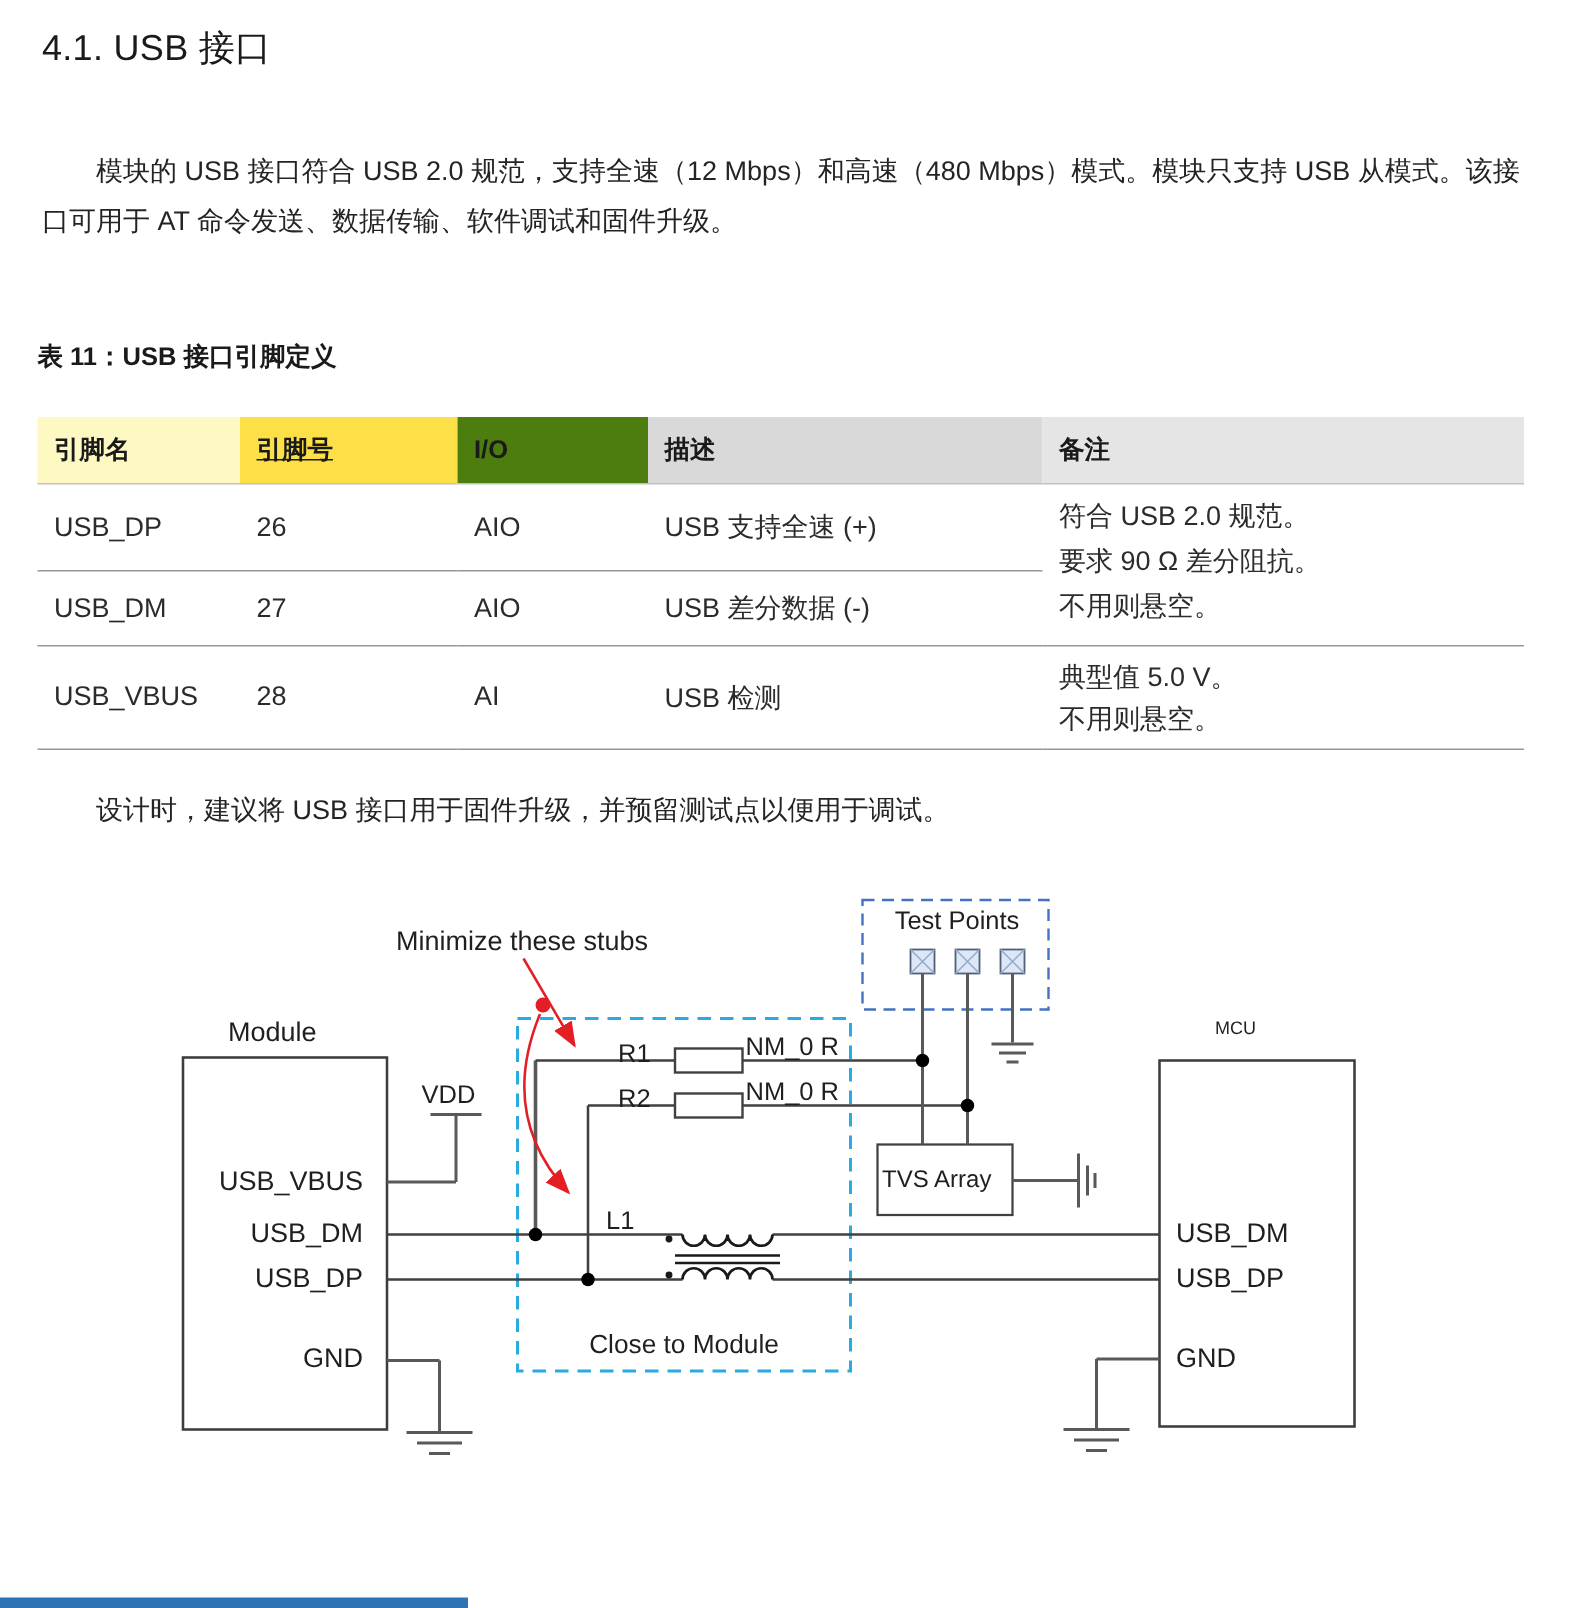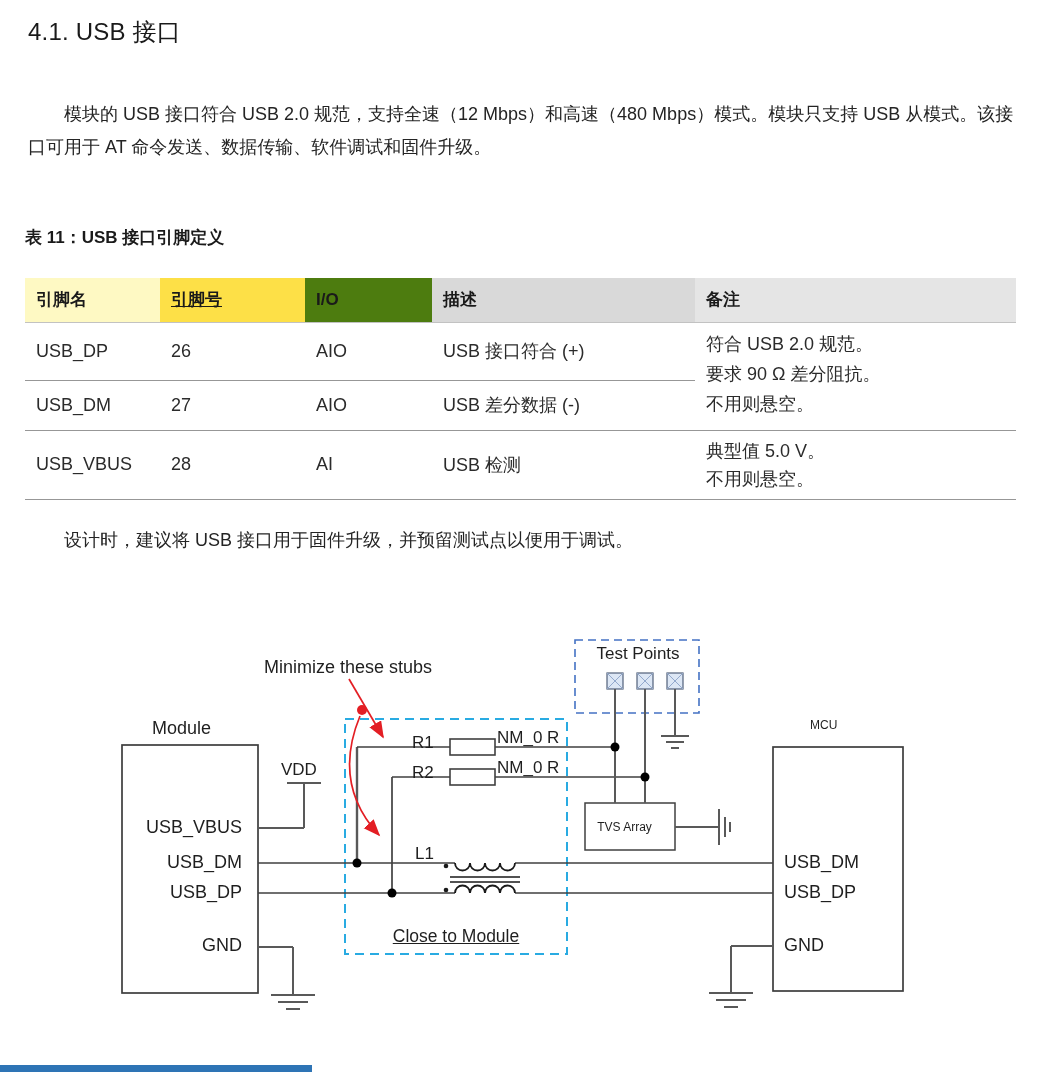--- a/index.html
+++ b/index.html
@@ -22,37 +22,37 @@
                   padding-left:11px; color:#1a1a1a; border-bottom:1px solid #c2c2c2; }
   #pin-table td { padding-left:11px; vertical-align:middle; }
   #pin-table td.rb { border-bottom:1px solid #979797; }
   .remark-cell { line-height:30px; padding-top:6px; padding-bottom:6px; vertical-align:top !important; }
   .remark-cell3 { line-height:28px; }
   tr.r1 td { height:58px; }
   tr.r2 td { height:50px; }
   tr.r3 td { height:62px; }
 
   
-  #figure { left:0; top:598px; width:1054px; height:402px;margin-top:40px; }
+  #figure { left:0; top:598px; width:1054px; height:402px; }
   #figure svg { position:absolute; left:0; top:0; }
   .dlabel { position:absolute; font-size:17px; color:#1f1f1f; white-space:nowrap; }
   #lbl-minimize { left:264px; top:19px; font-size:18px; }
   #lbl-testpoints { left:584px; top:6px; width:108px; text-align:center; }
   #lbl-module { left:152px; top:80px; font-size:18px; }
   #lbl-mcu { left:810px; top:80px; font-size:12px; }
   #lbl-vdd { left:281px; top:122px; }
   .mod-pin { left:130px; width:120px; text-align:right; padding-right:8px; font-size:18px; }
   #mp-vbus { top:179px; } #mp-dm { top:214px; } #mp-dp { top:244px; } #mp-gnd { top:297px; }
   .mcu-pin { left:784px; font-size:18px; }
   #cp-dm { top:214px; } #cp-dp { top:244px; } #cp-gnd { top:297px; }
   #lbl-r1 { left:412px; top:95px; } #lbl-r2 { left:412px; top:125px; }
   #lbl-nm1 { left:497px; top:90px; } #lbl-nm2 { left:497px; top:120px; }
-  #lbl-l1 { left:415px; top:206px; }
-  #lbl-tvs { left:585px; top:165px; width:79px; height:47px; display:flex; align-items:center; justify-content:center; font-size:12px; }
-  #lbl-close { left:345px; top:288px; width:222px; text-align:center; font-size:17.5px;text-decoration:underline; }
+  #lbl-l1 { left:404px; top:206px; }
+  #lbl-tvs { left:585px; top:165px; width:79px; height:47px; display:flex; align-items:center; justify-content:center; font-size:16px; }
+  #lbl-close { left:345px; top:288px; width:222px; text-align:center; font-size:17.5px; }
 </style>
 </head>
 <body>
 
 <div id="heading" class="abs">4.1. USB 接口</div>
 
 <div id="para1" class="abs para">模块的 USB 接口符合 USB 2.0 规范，支持全速（12 Mbps）和高速（480 Mbps）模式。模块只支持 USB 从模式。该接口可用于 AT 命令发送、数据传输、软件调试和固件升级。</div>
 
 <div id="table-caption" class="abs">表 11：USB 接口引脚定义</div>
 
@@ -71,21 +71,21 @@
       <th style="background: #4d7c0f;">I/O</th>
       <th style="background: rgb(217, 217, 217);">描述</th>
       <th style="background: #e5e5e5;">备注</th>
     </tr>
   </thead>
   <tbody>
     <tr class="r1">
       <td class="rb">USB_DP</td>
       <td class="rb">26</td>
       <td class="rb">AIO</td>
-      <td class="rb">USB 接口符合 (+)</td>
+      <td class="rb">USB 支持全速 (+)</td>
       <td class="remark-cell rb" rowspan="2">
         <div>符合 USB 2.0 规范。</div>
         <div>要求 90 Ω 差分阻抗。</div>
         <div>不用则悬空。</div>
       </td>
     </tr>
     <tr class="r2">
       <td class="rb">USB_DM</td>
       <td class="rb">27</td>
       <td class="rb">AIO</td>

